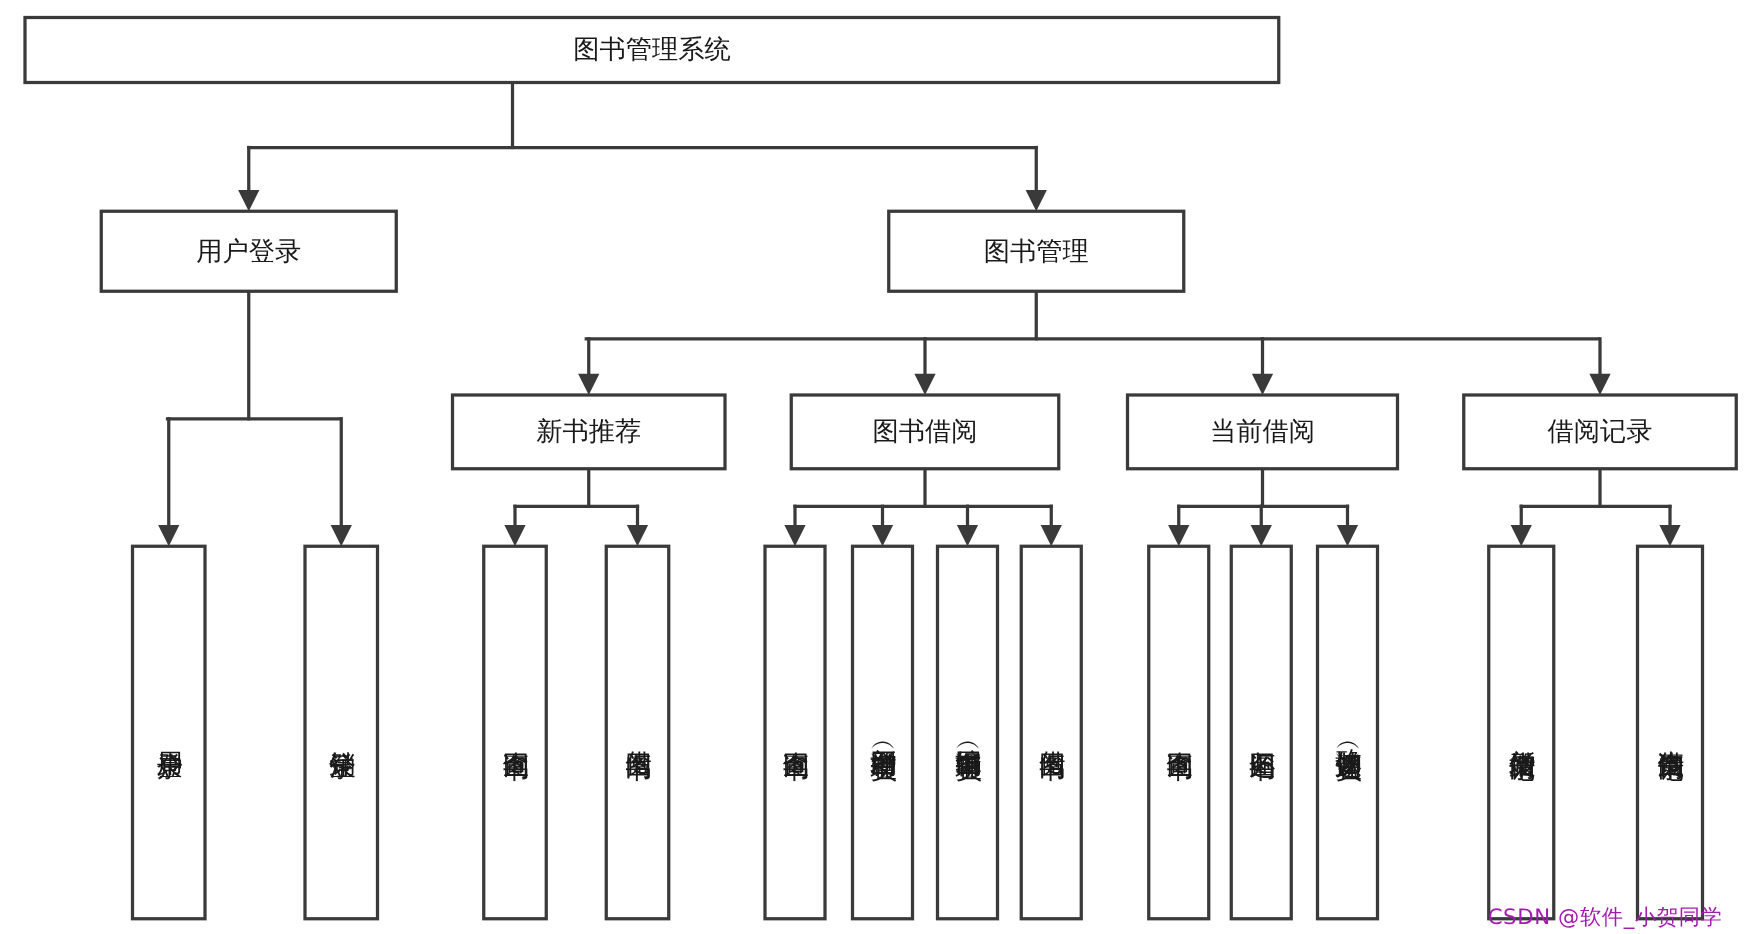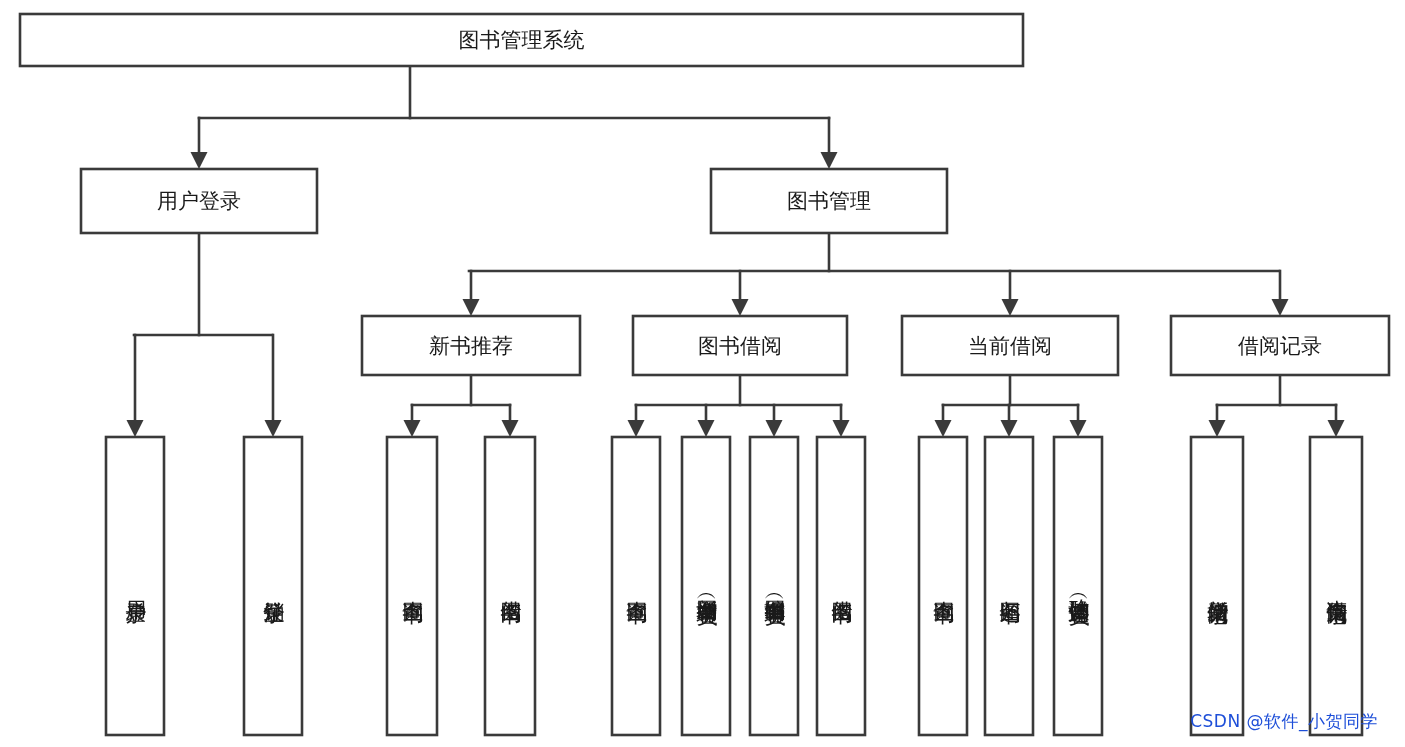--- a/index.html
+++ b/index.html
@@ -64,24 +64,24 @@
   .vlabel-wrap {
     position: absolute;
     display: flex;
     align-items: flex-start;
     justify-content: center;
     pointer-events: none;
   }
   .watermark {
     position: absolute;
     right: 12px;
-    bottom: 14px;
+    bottom: 2px;
     font-family: "DejaVu Sans", "Liberation Sans", sans-serif;
     font-size: 17px;
-    color: #1d4ed8;
+    color: #a21caf;
     letter-spacing: 0.5px;
     white-space: nowrap;
   }
 </style>
 </head>
 <body>
 
 <div id="diagram-root">
   <svg class="diagram" viewBox="0 0 1405 747">
     <g id="connector-layer">

